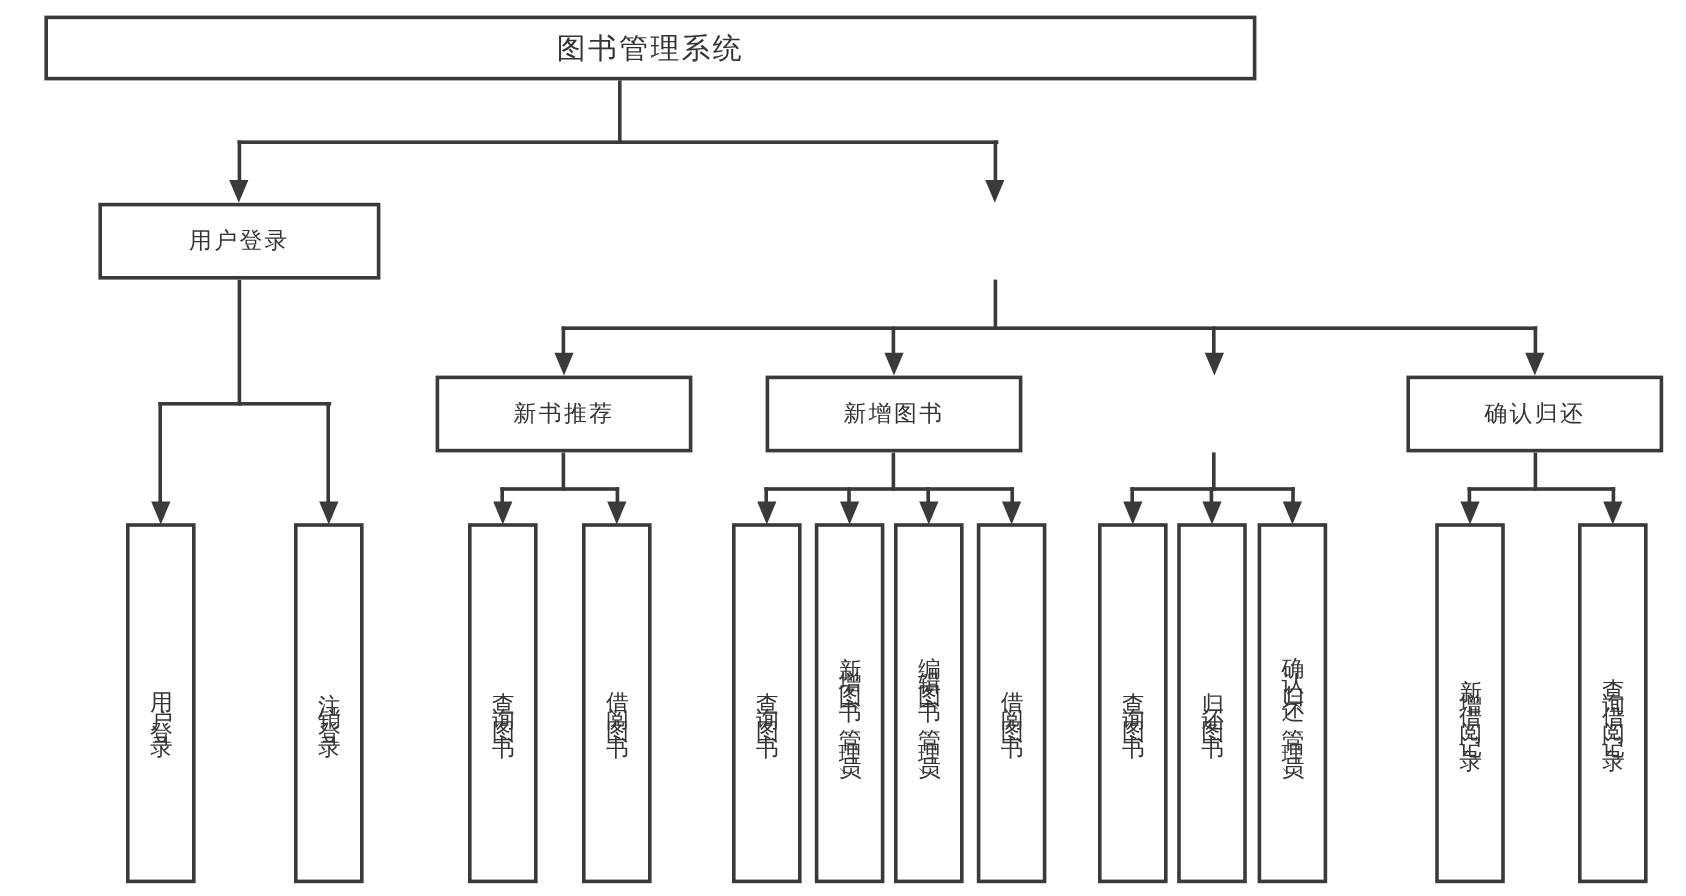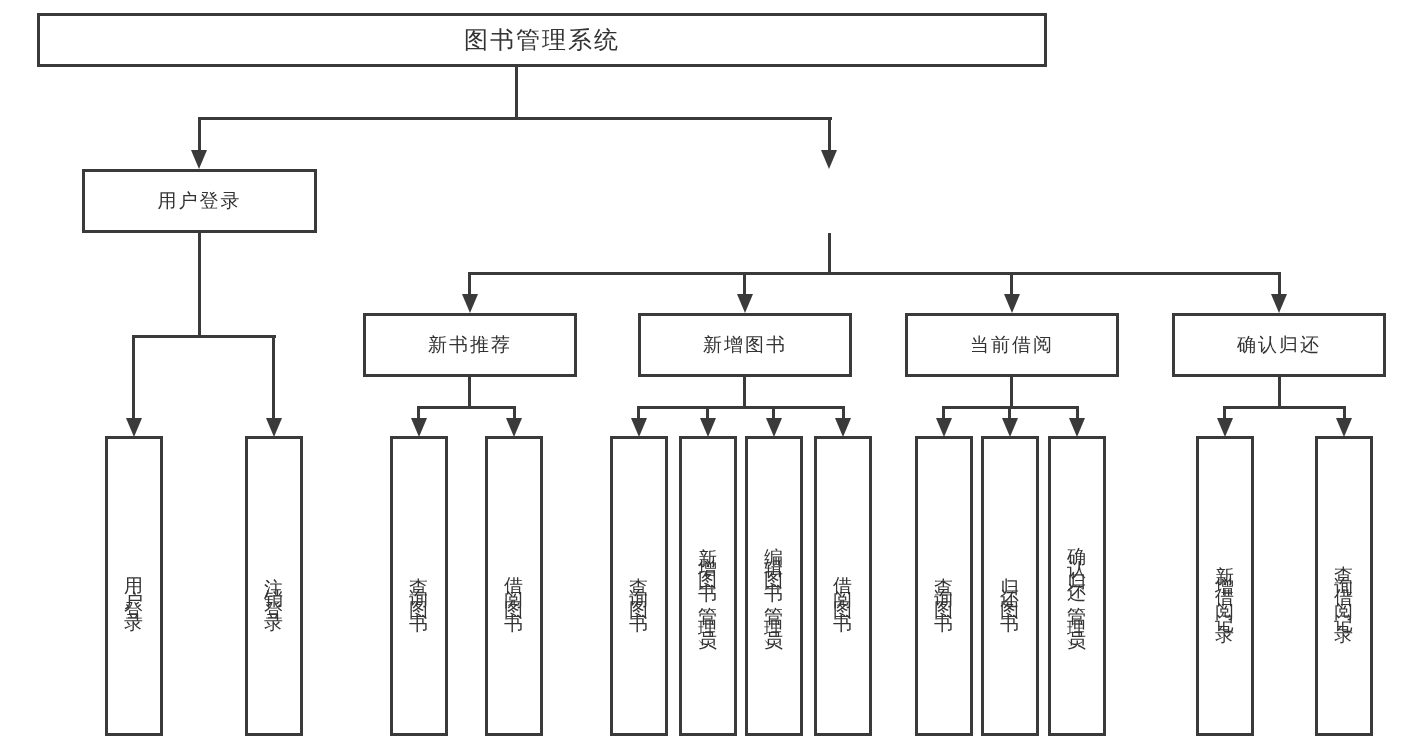--- a/index.html
+++ b/index.html
@@ -52,23 +52,20 @@
 
 
   <div class="box hbox" style="left:363px;top:313px;width:214px;height:64px;">
     <span>新书推荐</span>
   </div>
 
   <div class="box hbox" style="left:638px;top:313px;width:214px;height:64px;">
     <span>新增图书</span>
   </div>
 
-  <div class="box hbox" style="left:905px;top:313px;width:214px;height:64px;">
-    <span>当前借阅</span>
-  </div>
 
   <div class="box hbox" style="left:1172px;top:313px;width:214px;height:64px;">
     <span>确认归还</span>
   </div>
 
   <div class="box vbox" style="left:105px;top:436px;width:58px;height:300px;">
     <span>用户登录</span>
   </div>
   <div class="box vbox" style="left:245px;top:436px;width:58px;height:300px;">
     <span>注销登录</span>

